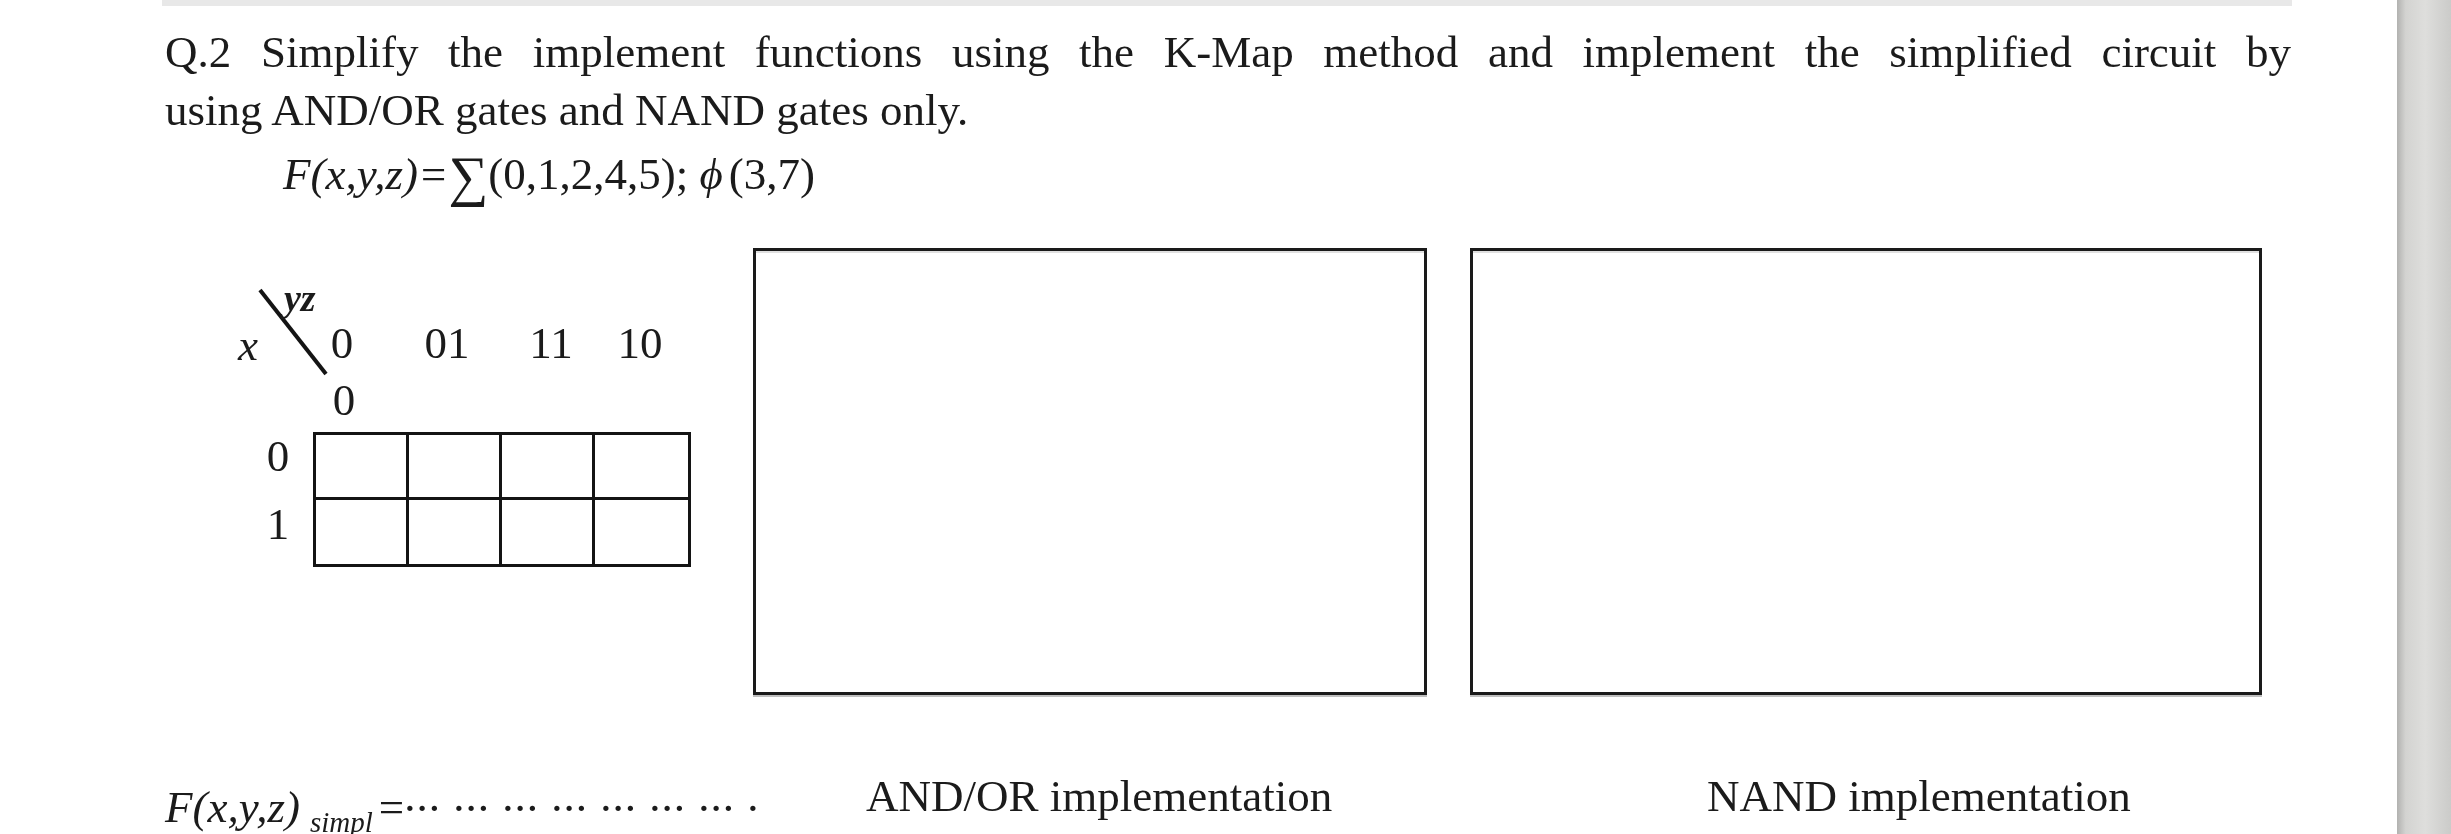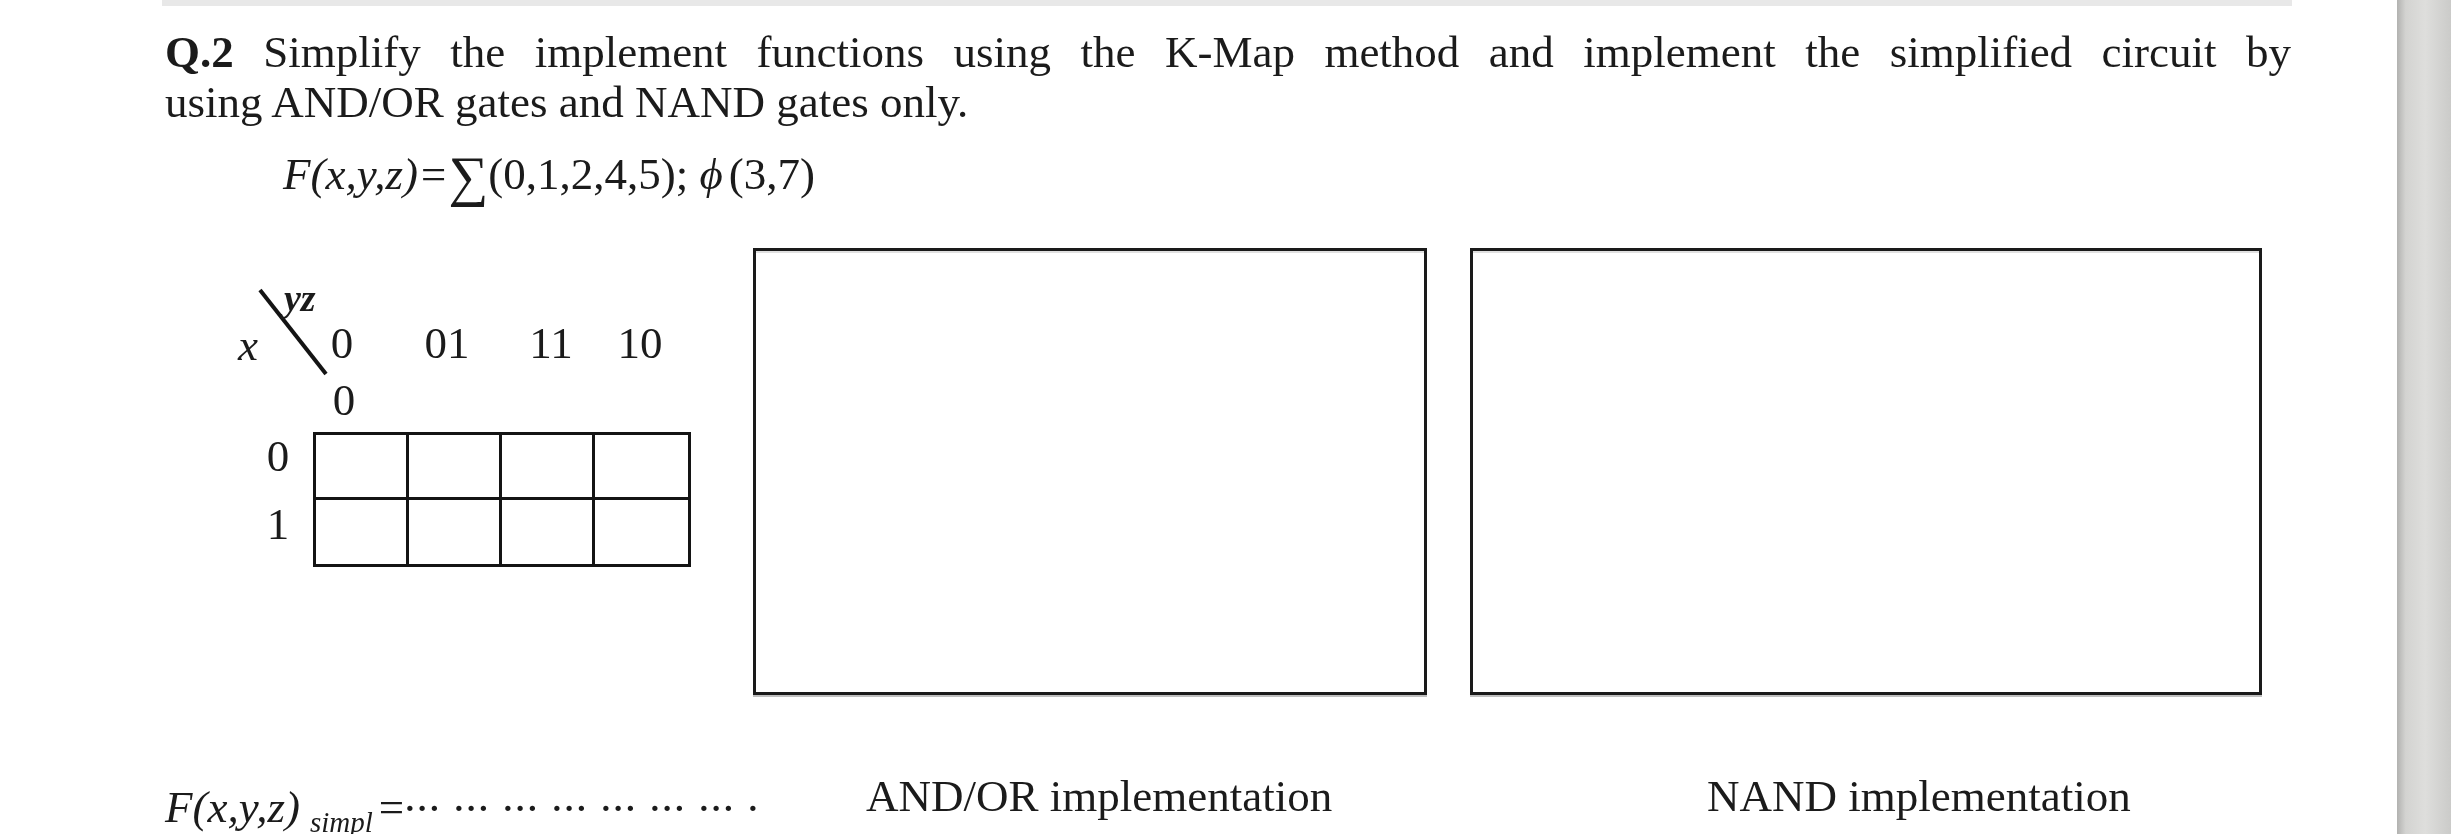--- a/index.html
+++ b/index.html
@@ -5,27 +5,27 @@
   html,body{margin:0;padding:0;background:#ffffff;}
   #page{
     position:relative;
     width:2451px;height:834px;
     background:#ffffff;
     font-family:"Liberation Serif","DejaVu Serif",serif;
     color:#1b1b1b;
     overflow:hidden;
   }
   .txt{position:absolute;font-size:45px;line-height:52px;white-space:nowrap;}
-  .bold{font-weight:bold;}
+  .bold{font-weight:normal;}
   .it{font-style:italic;text-align:right;}
   
   #q-line1{left:165px;top:26px;width:2126px;white-space:normal;
            text-align:justify;text-align-last:justify;}
   #q-line1 span{display:inline;}
-  #q-line2{left:165px;top:76px;text-align:right;}
+  #q-line2{left:165px;top:84px;text-align:right;}
   #formula{left:283px;top:148px;}
   #formula .sum{font-size:56px;line-height:45px;vertical-align:-6px;}
   #formula .phi{font-style:italic;padding-right:6px;}
   
   .km-label{position:absolute;font-size:45px;line-height:45px;white-space:nowrap;}
   .km-center{transform:translateX(-50%);}
   #km-yz{left:284px;top:276px;font-size:38px;font-style:italic;font-weight:bold;}
   #km-x{left:238px;top:323px;font-style:italic;}
   #km-c0{left:342px;top:321px;}
   #km-c1{left:447px;top:321px;}

